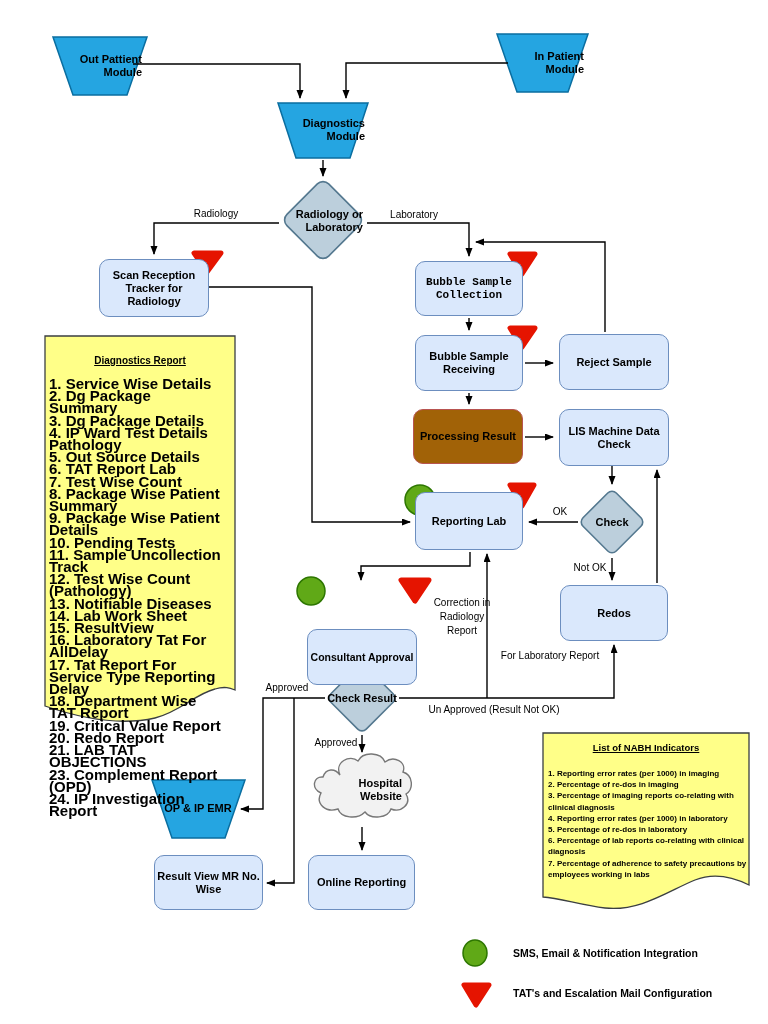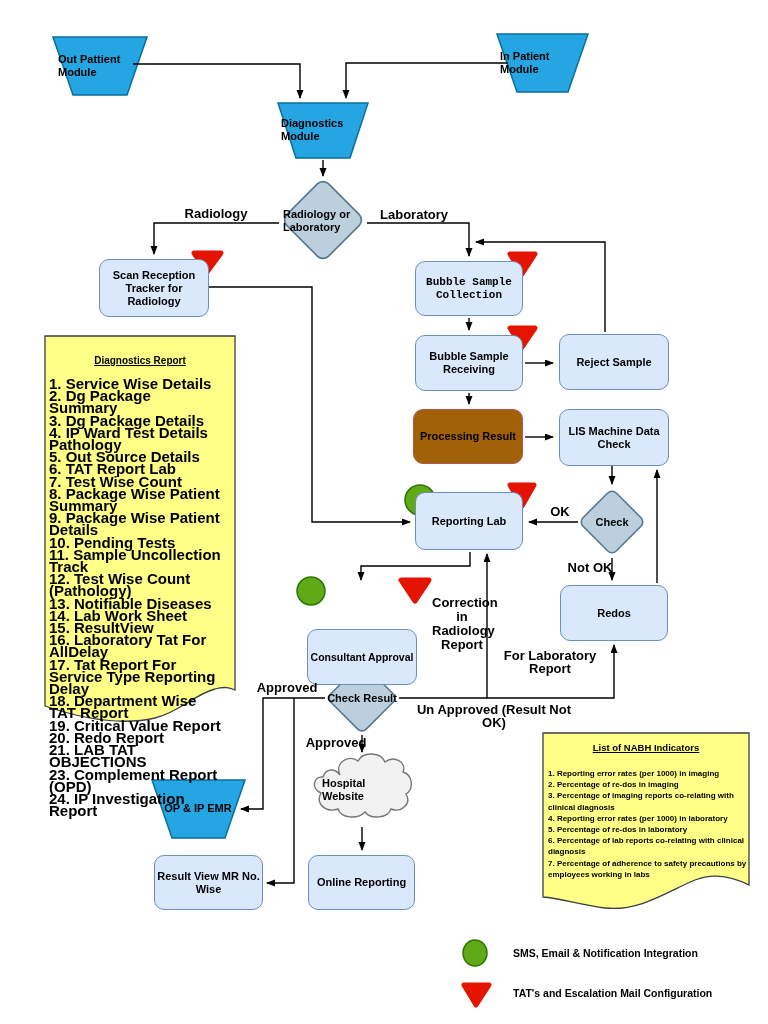--- a/index.html
+++ b/index.html
@@ -4,22 +4,22 @@
 <style>
   html,body{margin:0;padding:0;background:#fff;}
   #canvas{position:relative;width:768px;height:1024px;background:#ffffff;overflow:hidden;
           font-family:"Liberation Sans", sans-serif;color:#000;}
   svg.layer{position:absolute;left:0;top:0;width:768px;height:1024px;z-index:1;}
   .node{position:absolute;z-index:2;background:#dae8fc;border:1.5px solid #6c8ebf;border-radius:10px;
         display:flex;align-items:center;justify-content:center;text-align:center;
         font-weight:bold;font-size:11px;line-height:13px;padding:2px;box-sizing:border-box;}
   .node.alert{background:#a16207;border-color:#b85450;}
   .olabel{position:absolute;z-index:3;display:flex;align-items:center;justify-content:center;
-          text-align:left;font-weight:bold;font-size:11px;line-height:13px;}
-  .flabel{position:absolute;z-index:3;text-align:center;font-weight:bold;font-size:13px;line-height:13px;}
+          text-align:right;font-weight:bold;font-size:11px;line-height:13px;}
+  .flabel{position:absolute;z-index:3;text-align:center;font-weight:normal;font-size:10px;line-height:13px;}
   .note-title{position:absolute;z-index:3;text-align:center;font-weight:bold;text-decoration:underline;}
   #note1-title{left:55px;top:355px;width:170px;font-size:10px;}
   #note2-title{left:566px;top:742px;width:160px;font-size:9.5px;}
   .note-list{position:absolute;z-index:3;font-weight:bold;}
   #note1-items{left:49px;top:378px;width:172px;font-size:15px;line-height:12.2px;}
   #note2-items{left:548px;top:768px;width:202px;font-size:8px;line-height:11.2px;}
   .legend-label{position:absolute;z-index:3;font-weight:bold;font-size:10.5px;line-height:14px;}
   #legend-label-1{left:513px;top:946px;width:240px;}
   #legend-label-2{left:513px;top:986px;width:240px;}
   .fs10{font-size:10.5px;}

